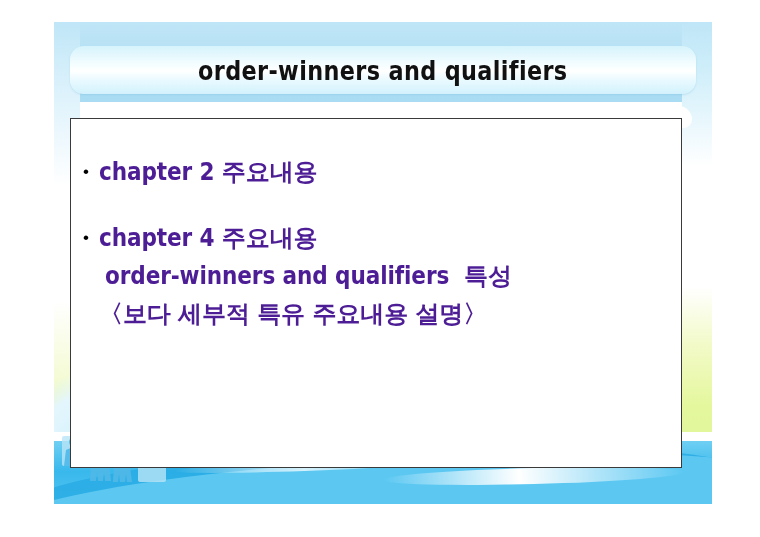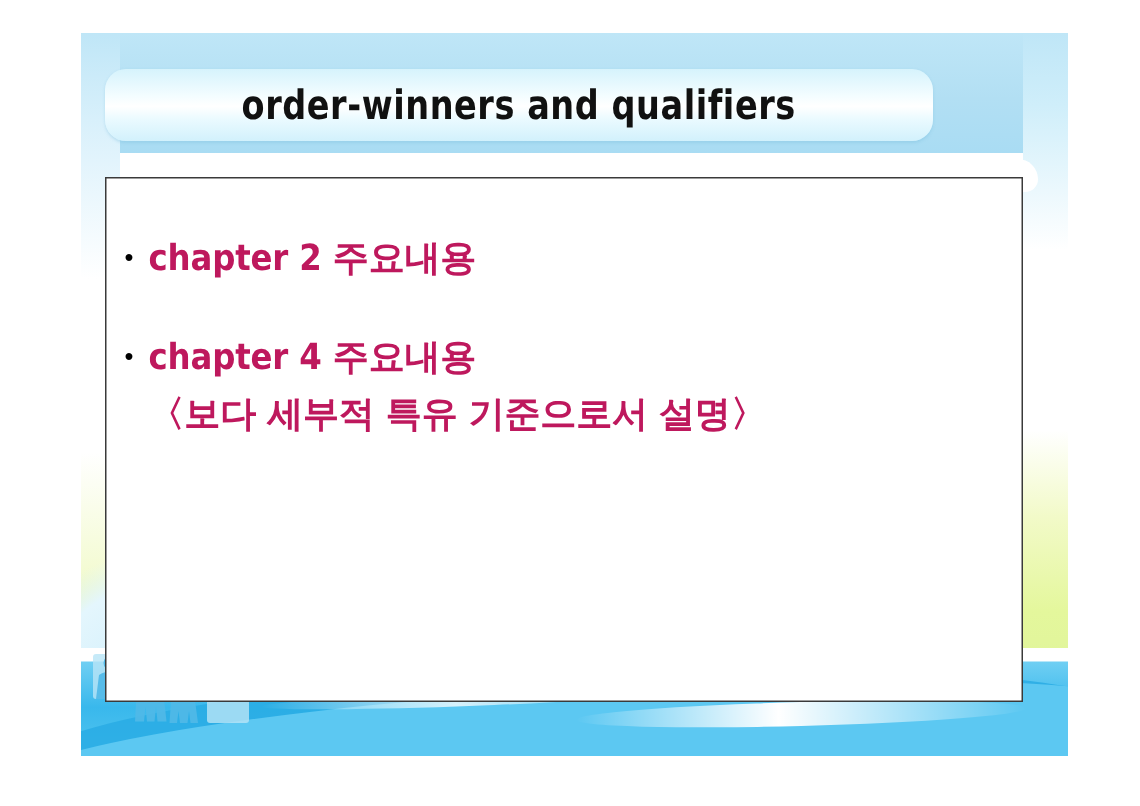--- a/index.html
+++ b/index.html
@@ -103,21 +103,21 @@
     border-radius: 50%;
   }
 
   
   #bg-people { left: 6px; bottom: 18px; width: 110px; height: 54px; }
 
   
   #title-plate {
     position: absolute;
     left: 16px; top: 24px;
-    width: 552px; height: 48px;
+    width: 626px; height: 48px;
     border-radius: 14px;
     background: linear-gradient(180deg,#d6f3fc 0%, #f4fdff 38%, #ffffff 52%, #eafaff 70%, #d2f1fc 100%);
     box-shadow: 0 1px 2px rgba(120,190,220,.35);
     display: flex;
     align-items: center;
     justify-content: center;
   }
   #title-text {
     font-family: "DejaVu Sans Condensed", "Liberation Sans Narrow", "Liberation Sans", sans-serif;
     font-weight: 700;
@@ -157,21 +157,21 @@
     line-height: 38px;
     color: #000;
     text-align: left;
   }
   .bullet-lines { flex: 1 1 auto; }
   .text-line {
     font-family: "DejaVu Sans Condensed", "Liberation Sans Narrow", "Liberation Sans", sans-serif;
     font-weight: 700;
     font-size: 24px;
     line-height: 38px;
-    color: #be185d;
+    color: #4c1d95;
     white-space: pre;
     letter-spacing: -0.1px;
   }
   .text-line.indent { margin-left: 6px; }
   .text-line.angle { margin-left: 0px; }
 </style>
 </head>
 <body>
 
 <div id="slide-root">
@@ -226,19 +226,20 @@
           <div class="text-line">chapter 2 주요내용</div>
         </div>
       </div>
     </div>
 
     <div class="bullet-block">
       <div class="bullet-row">
         <span class="bullet-dot">•</span>
         <div class="bullet-lines">
           <div class="text-line">chapter 4 주요내용</div>
-          <div class="text-line angle">〈보다 세부적 특유 기준으로서 설명〉</div>
+          <div class="text-line indent">order-winners and qualifiers  특성</div>
+          <div class="text-line angle">〈보다 세부적 특유 주요내용 설명〉</div>
         </div>
       </div>
     </div>
 
   </div>
 </div>
 
 </body></html>

